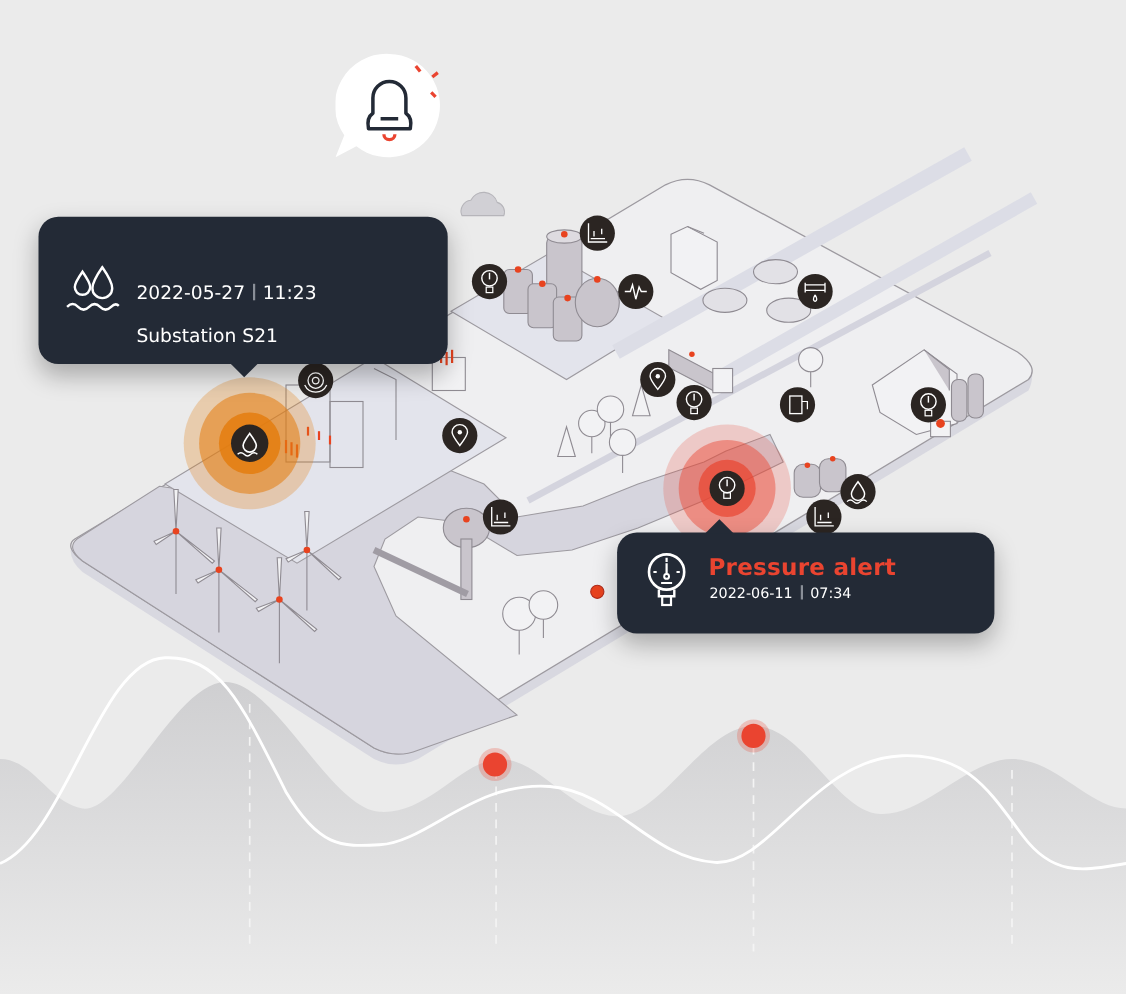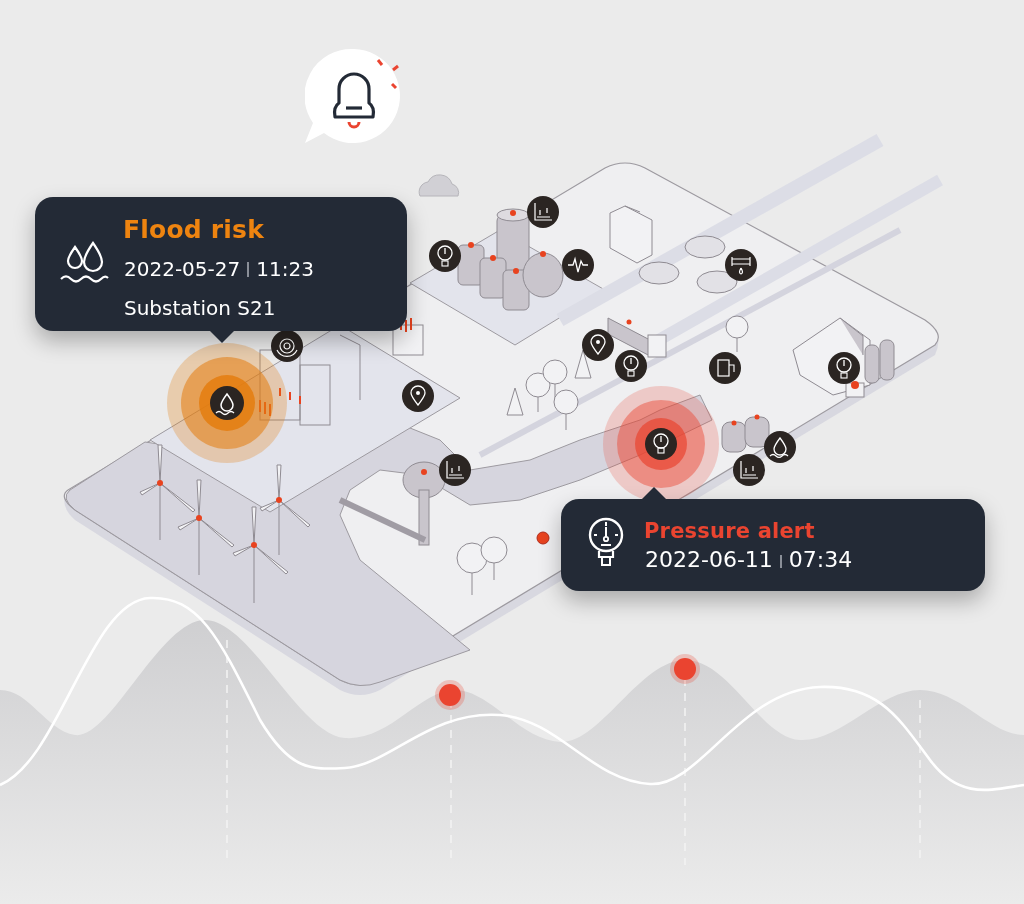--- a/index.html
+++ b/index.html
@@ -3,32 +3,32 @@
 <meta charset="utf-8">
 <style>
   html,body{margin:0;padding:0;}
   body{width:1024px;height:904px;background:#ebebeb;position:relative;overflow:hidden;font-family:"DejaVu Sans","Liberation Sans",sans-serif;}
   .scene{position:absolute;left:0;top:0;width:1024px;height:904px;}
   .bell-bubble{position:absolute;left:305px;top:47px;width:98px;height:98px;}
   .tooltip{position:absolute;background:#232a36;border-radius:18px;color:#fff;box-shadow:0 10px 22px rgba(0,0,0,0.28);}
   .tooltip .tail{position:absolute;width:0;height:0;border-left:13px solid transparent;border-right:13px solid transparent;}
   .tt-flood{left:35px;top:197px;width:372px;height:134px;}
   .tt-flood .tail{left:174px;bottom:-12px;border-top:13px solid #232a36;}
-  .tt-pressure{left:561px;top:499px;width:424px;height:92px;}
+  .tt-pressure{left:561px;top:484px;width:343px;height:92px;}
   .tt-pressure .tail{left:80px;top:-12px;border-bottom:13px solid #232a36;}
   .tt-icon{position:absolute;}
   .tt-flood .tt-icon{left:18px;top:38px;width:60px;height:60px;}
   .tt-pressure .tt-icon{left:20px;top:14px;width:50px;height:62px;}
   .tt-title{position:absolute;font-weight:bold;font-size:25px;letter-spacing:0.2px;}
   .tt-flood .tt-title{left:88px;top:18px;color:#ee8410;}
   .tt-pressure .tt-title{left:83px;top:20px;color:#ea4430;font-size:21px;}
-  .tt-line{position:absolute;font-size:20px;color:#fff;white-space:nowrap;}
+  .tt-line{position:absolute;font-size:17px;color:#fff;white-space:nowrap;}
   .tt-flood .tt-line.l1{left:89px;top:60px;}
   .tt-flood .tt-line.l2{left:89px;top:88px;margin-top:11px;}
-  .tt-pressure .tt-line.l1{left:84px;top:48px;font-size:22px;}
+  .tt-pressure .tt-line.l1{left:84px;top:48px;font-size:13px;}
   .sep{display:inline-block;width:2px;height:15px;background:#8a8f98;margin:0 7px;vertical-align:-1px;}
   .tt-pressure .sep{height:13px;}
 </style>
 </head>
 <body>
 
 <svg class="scene" viewBox="0 0 1024 904" xmlns="http://www.w3.org/2000/svg">
   <defs>
     <linearGradient id="waveFill" x1="0" y1="0" x2="0" y2="1">
       <stop offset="0" stop-color="#cfcfd1"></stop>
@@ -304,21 +304,20 @@
   </svg>
 </div>
 
 <div class="tooltip tt-flood">
   <span class="tail"></span>
   <svg class="tt-icon" viewBox="0 0 60 60">
     <path d="M22,12 Q15,22 15,26 a7,7 0 0 0 14,0 Q29,22 22,12 Z" fill="none" stroke="#fff" stroke-width="2.2"></path>
     <path d="M40,8 Q31,21 31,27 a9,9 0 0 0 18,0 Q49,21 40,8 Z" fill="none" stroke="#fff" stroke-width="2.2"></path>
     <path d="M8,44 q5,-5 10,0 q5,5 10,0 q5,-5 10,0 q5,5 10,0 q4,-4 7,-1" fill="none" stroke="#fff" stroke-width="2.2"></path>
   </svg>
-  <div class="tt-title">Flood risk</div>
   <div class="tt-line l1"><span>2022-05-27</span><span class="sep"></span><span>11:23</span></div>
   <div class="tt-line l2">Substation S21</div>
 </div>
 
 <div class="tooltip tt-pressure">
   <span class="tail"></span>
   <svg class="tt-icon" viewBox="0 0 50 62">
     <circle cx="25" cy="22" r="16" fill="none" stroke="#fff" stroke-width="2.4"></circle>
     <line x1="25" y1="9" x2="25" y2="13" stroke="#fff" stroke-width="2"></line>
     <line x1="13" y1="22" x2="16" y2="22" stroke="#fff" stroke-width="2"></line>

